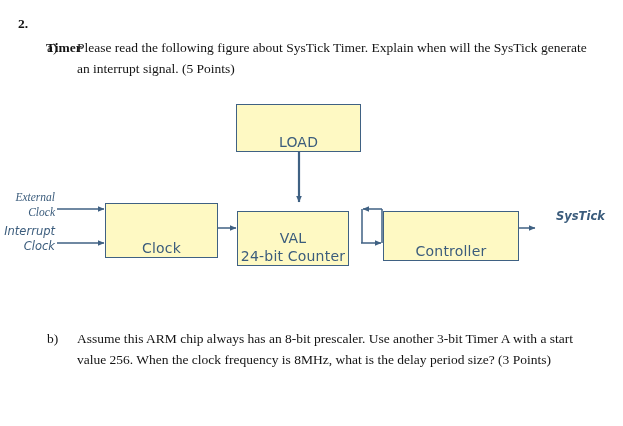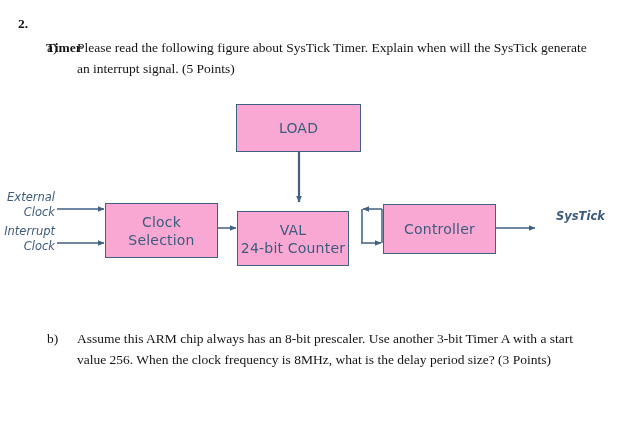--- a/index.html
+++ b/index.html
@@ -51,25 +51,25 @@
     left: 0;
     top: 0;
     width: 623px;
     height: 426px;
     pointer-events: none;
   }
   .dbox {
     position: absolute;
     box-sizing: border-box;
     border: 1.4px solid #3f6183;
-    background: #f9a8d4;
+    background: #fef9c3;
     display: flex;
     flex-direction: column;
     align-items: center;
-    justify-content: center;
+    justify-content: flex-end;
     color: #3b5c7c;
     font-family: "DejaVu Sans", "Liberation Sans", sans-serif;
     font-size: 14px;
     line-height: 18px;
     letter-spacing: 0.2px;
     text-align: center;
   }
   .dbox span { display: block; }
 
   .side-label {
@@ -120,33 +120,32 @@
 
   <line x1="496" y1="228" x2="535" y2="228" stroke="#3f6183" stroke-width="1.5" marker-end="url(#ah)"></line>
 </svg>
 
 <div class="dbox" style="left:236px; top:104px; width:125px; height:48px;">
   <span>LOAD</span>
 </div>
 
 <div class="dbox" style="left:105px; top:203px; width:113px; height:55px;">
   <span>Clock</span>
-  <span>Selection</span>
 </div>
 
 <div class="dbox" style="left:237px; top:203px; width:112px; height:55px;margin-top:8px;">
   <span>VAL</span>
   <span>24-bit Counter</span>
 </div>
 
-<div class="dbox" style="left:383px; top:204px; width:113px; height:50px;">
+<div class="dbox" style="left:383px; top:211px; width:136px; height:50px;">
   <span>Controller</span>
 </div>
 
-<div class="side-label right-al" style="left:0px; top:190px; width:55px;">
+<div class="side-label right-al" style="left:0px; top:190px; width:55px;font-family:Liberation Serif, serif;">
   <div>External</div>
   <div>Clock</div>
 </div>
 <div class="side-label right-al" style="left:0px; top:224px; width:55px;">
   <div>Interrupt</div>
   <div>Clock</div>
 </div>
 
 <div class="side-label left-al" style="left:556px; top:209px; width:80px;font-weight:bold;">
   <div>SysTick</div>

